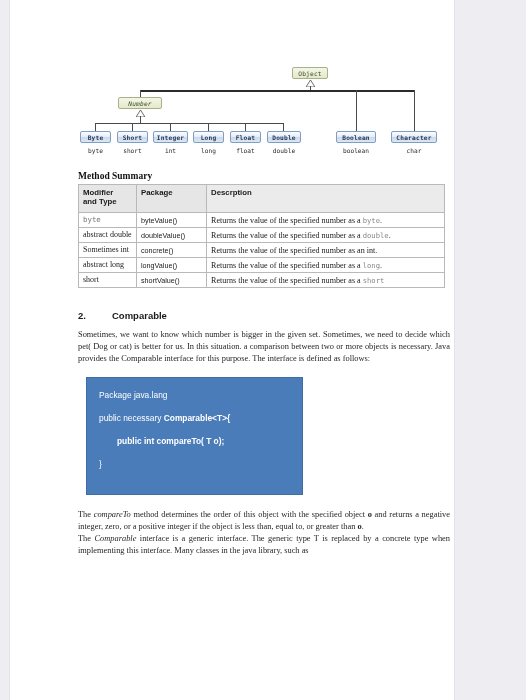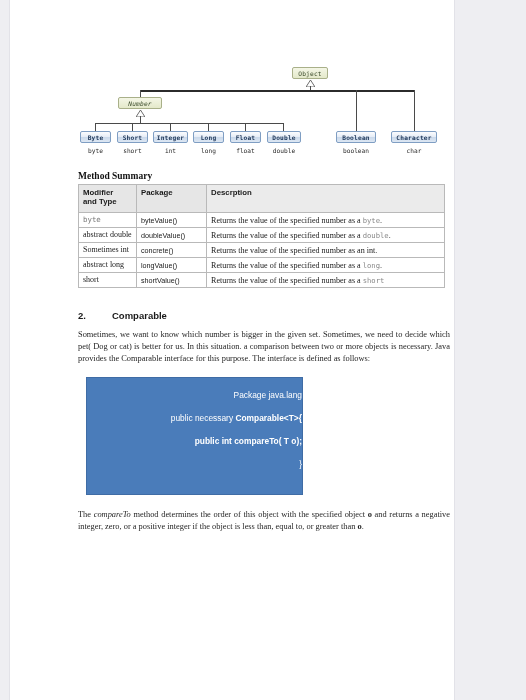--- a/index.html
+++ b/index.html
@@ -142,21 +142,21 @@
     width:217px;
     height:118px;
     background:#4a7cba;
     border:1px solid #3f6ca5;
     box-sizing:border-box;
     padding:12px 0 0 12px;
     font-family:"Liberation Sans", sans-serif;
     font-size:8.4px;
     color:#ffffff;
   }
-  .codebox .cl{margin-bottom:13px;white-space:pre;text-align:right;}
+  .codebox .cl{margin-bottom:13px;white-space:pre;}
   .codebox .b{font-weight:bold;}
   .codebox .indent{padding-left:18px;}
 
   .tail{margin-top:14px;}
   .tail p.body{margin-bottom:0;}
   .bi{font-weight:normal;font-style:italic;}
   .b{font-weight:bold;}
 </style>
 </head>
 <body>
@@ -272,16 +272,17 @@
 
     <div class="codebox">
       <div class="cl">Package java.lang</div>
       <div class="cl"><span>public necessary </span><span class="b">Comparable&lt;T&gt;{</span></div>
       <div class="cl indent b">public int compareTo( T o);</div>
       <div class="cl">}</div>
     </div>
 
     <div class="tail">
       <p class="body"><span>The </span><span class="bi">compareTo</span><span> method determines the order of this object with the specified object </span><span class="b">o</span><span> and returns a negative integer, zero, or a positive integer if the object is less than, equal to, or greater than </span><span class="b">o</span><span>.</span></p>
+      <p class="body"><span>The </span><span class="bi">Comparable</span><span> interface is a generic interface. The generic type T is replaced by a concrete type when implementing this interface. Many classes in the java library, such as</span></p>
     </div>
 
   </div>
 </div>
 
 </body></html>

